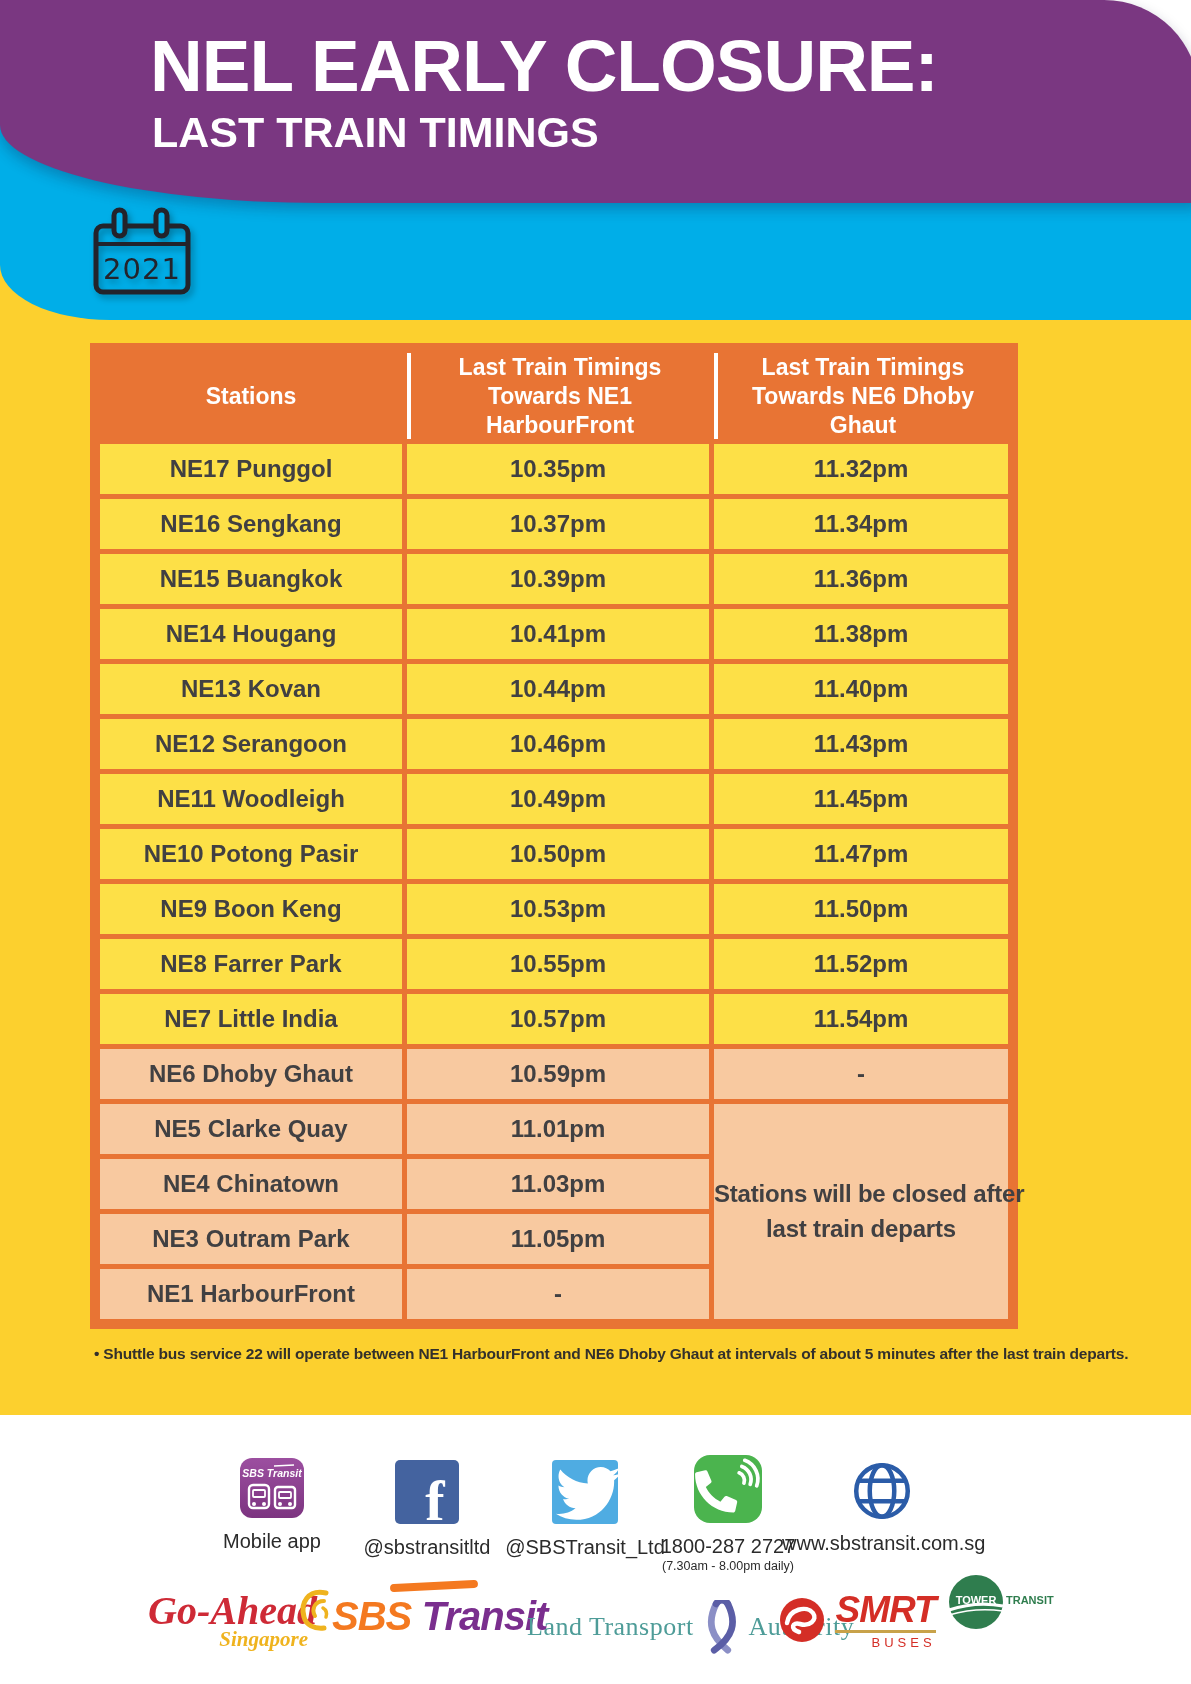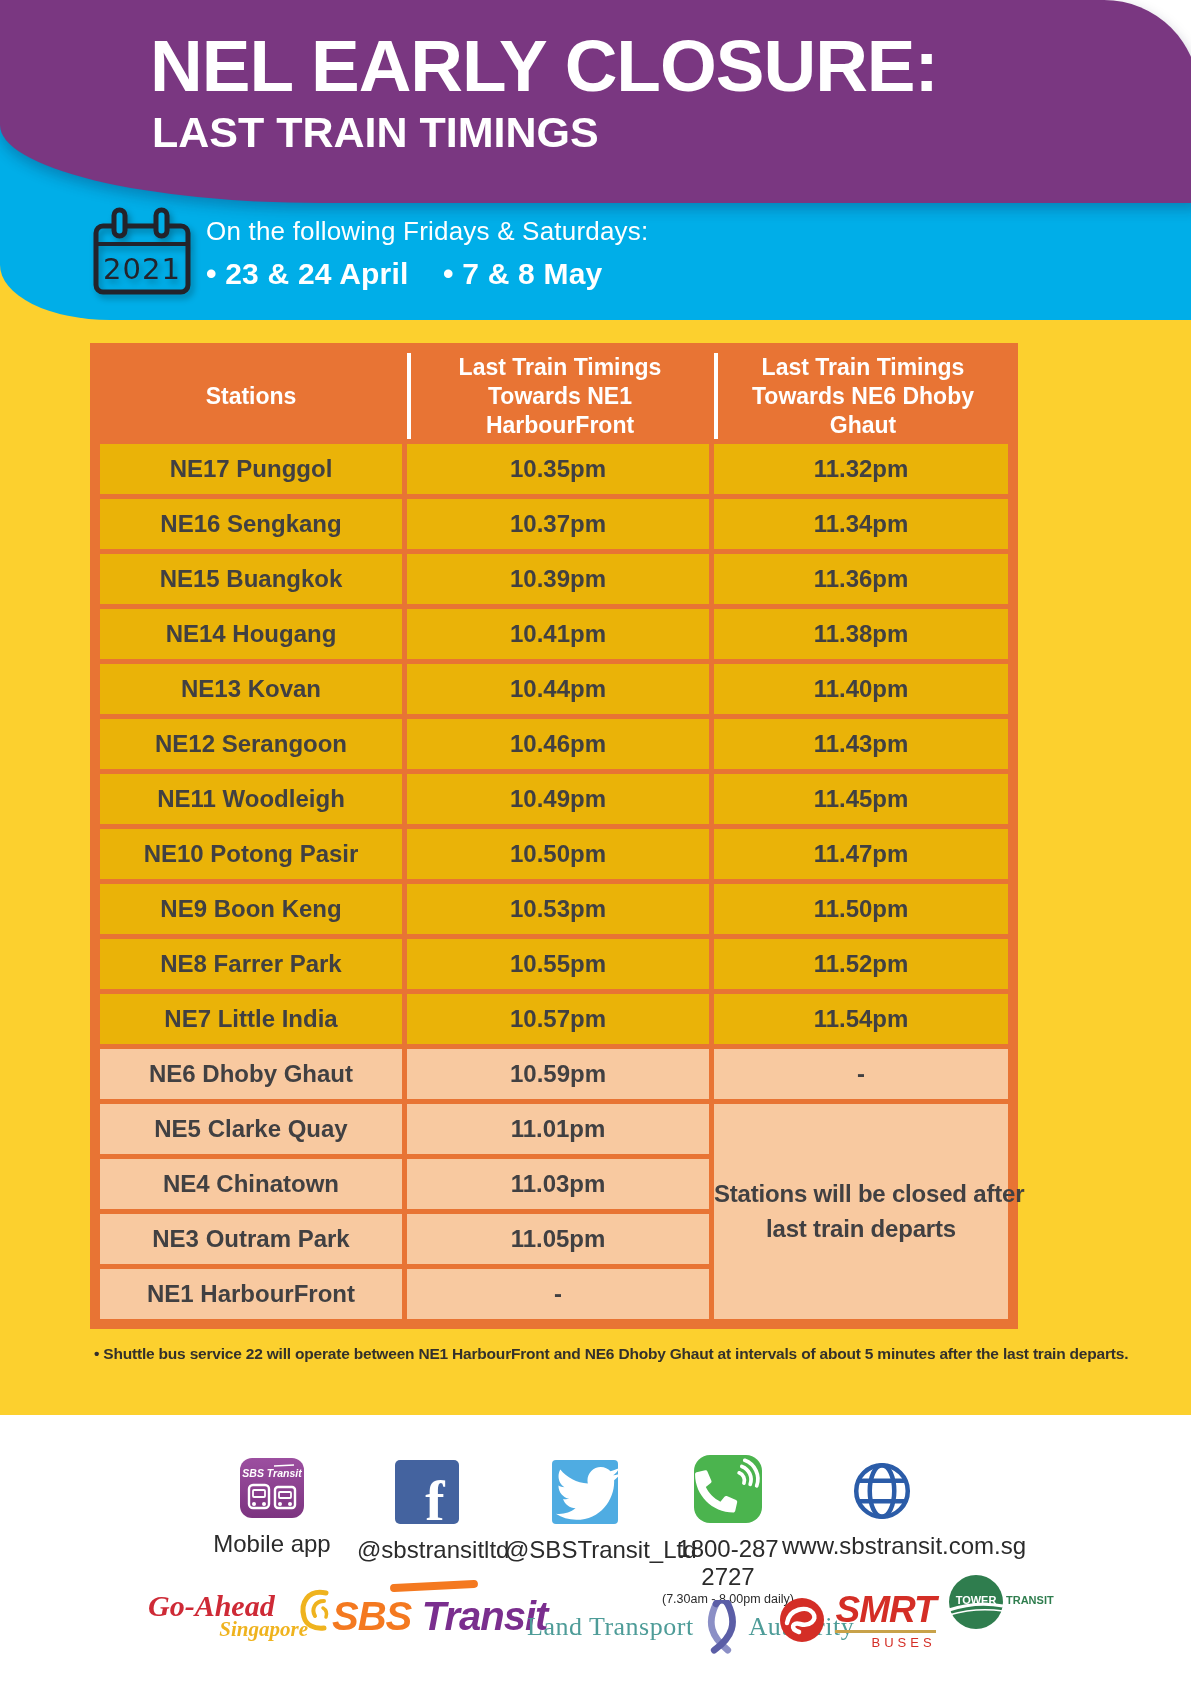--- a/index.html
+++ b/index.html
@@ -22,36 +22,36 @@
   .banner-text{position:absolute; left:206px; top:216px; z-index:4; color:#fff;}
   .banner-line1{font-size:26px; font-weight:normal; letter-spacing:.2px;}
   .banner-line2{margin-top:10px; font-size:30px; font-weight:bold; letter-spacing:.2px;}
   .banner-line2 .date2{margin-left:26px;}
   
   .table-wrap{position:absolute; left:90px; top:343px; width:928px; z-index:4; background:#E87434; padding:5px; box-sizing:border-box;}
   table.timings{width:100%; border-collapse:separate; border-spacing:5px; table-layout:fixed;}
   table.timings th{height:86px; background:#E87434; color:#fff; font-size:23px; font-weight:bold; line-height:1.25; text-align:center; vertical-align:middle; padding:0;}
   table.timings th.sep{border-left:4px solid #ffffff;}
   table.timings td{height:50px; font-size:24px; font-weight:bold; color:#414042; text-align:center; vertical-align:middle; padding:0;}
-  td.cream{background:#eab308;}
+  td.cream{background:#fde047;}
   td.peach{background:#F8C9A0;}
   td.merged{font-size:21px; letter-spacing:-.2px; line-height:1.45; white-space:nowrap;}
   
   .footnotes{position:absolute; left:94px; top:1341px; z-index:4; color:#33302B; font-size:15.5px; font-weight:bold; letter-spacing:-.2px; line-height:26px; white-space:nowrap;}
   
   .contact{position:absolute; z-index:4; text-align:center; color:#2b2b2b;}
-  .contact .cap{margin-top:8px; font-size:24px;}
+  .contact .cap{margin-top:8px; font-size:20px;}
   .contact .subcap{margin-top:1px; font-size:12.5px;}
   .icon-box{display:inline-block;}
   .fb-box{width:64px; height:64px; background:#44639F; border-radius:5px;}
   .tw-box{width:66px; height:64px; background:#4FACE2; border-radius:4px;}
   .ph-box{width:68px; height:68px; background:#4BB44E; border-radius:16px;}
   
   .partner{position:absolute; z-index:4; white-space:nowrap;}
-  .goahead-1{font-family:"Liberation Serif", serif; font-style:italic; font-weight:bold; font-size:30px; color:#CE2A36; line-height:1;}
+  .goahead-1{font-family:"Liberation Serif", serif; font-style:italic; font-weight:bold; font-size:40px; color:#CE2A36; line-height:1;}
   .goahead-2{font-family:"Liberation Serif", serif; font-style:italic; font-weight:bold; font-size:21px; color:#EFB31E; margin:-2px 0 0 34px; line-height:1;text-align:right;}
   .sbs-1{display:inline-block; font-style:italic; font-weight:bold; font-size:40px; color:#F47920; letter-spacing:-1px;}
   .sbs-2{display:inline-block; font-style:italic; font-weight:bold; font-size:40px; color:#7A2E8E; letter-spacing:-1px; margin-left:6px;}
   .sbs-swoosh{position:absolute; left:58px; top:-12px; width:88px; height:8px; background:#F47920; border-radius:4px; transform:rotate(-3deg);}
   .lta-text{font-family:Liberation Serif, serif; font-size:26px; color:#4E9C98; letter-spacing:.5px;}
   .smrt-name{display:inline-block; font-style:italic; font-weight:bold; font-size:37px; color:#D42E26; letter-spacing:-1px; border-bottom:3px solid #C8A24A; line-height:1.05;}
   .smrt-sub{font-size:13px; color:#D42E26; letter-spacing:4px; text-align:right; margin-top:2px;}
   .v-mid{vertical-align:middle;}
 </style>
 </head>
@@ -67,27 +67,20 @@
     <div class="subtitle">LAST TRAIN TIMINGS</div>
   </div>
 
   <svg class="calendar" width="104" height="92" viewBox="0 0 104 92">
     <rect x="6" y="20" width="92" height="66" rx="7" fill="none" stroke="#23232B" stroke-width="5"></rect>
     <line x1="6" y1="38" x2="98" y2="38" stroke="#23232B" stroke-width="4"></line>
     <rect x="24" y="4" width="11" height="26" rx="5.5" fill="#00AEE8" stroke="#23232B" stroke-width="5"></rect>
     <rect x="66" y="4" width="11" height="26" rx="5.5" fill="#00AEE8" stroke="#23232B" stroke-width="5"></rect>
     <text x="52" y="73" text-anchor="middle" font-size="29" letter-spacing="1" fill="#23232B" font-family="DejaVu Sans, sans-serif">2021</text>
   </svg>
-  <div class="banner-text">
-    <div class="banner-line1">On the following Fridays &amp; Saturdays:</div>
-    <div class="banner-line2">
-      <span class="date1">• 23 &amp; 24 April</span>
-      <span class="date2">• 7 &amp; 8 May</span>
-    </div>
-  </div>
 
   <div class="table-wrap">
     <table class="timings">
       <colgroup>
           <col style="width:302px">
           <col style="width:302px">
           <col style="width:294px">
         </colgroup>
       <tbody>
           <tr>

